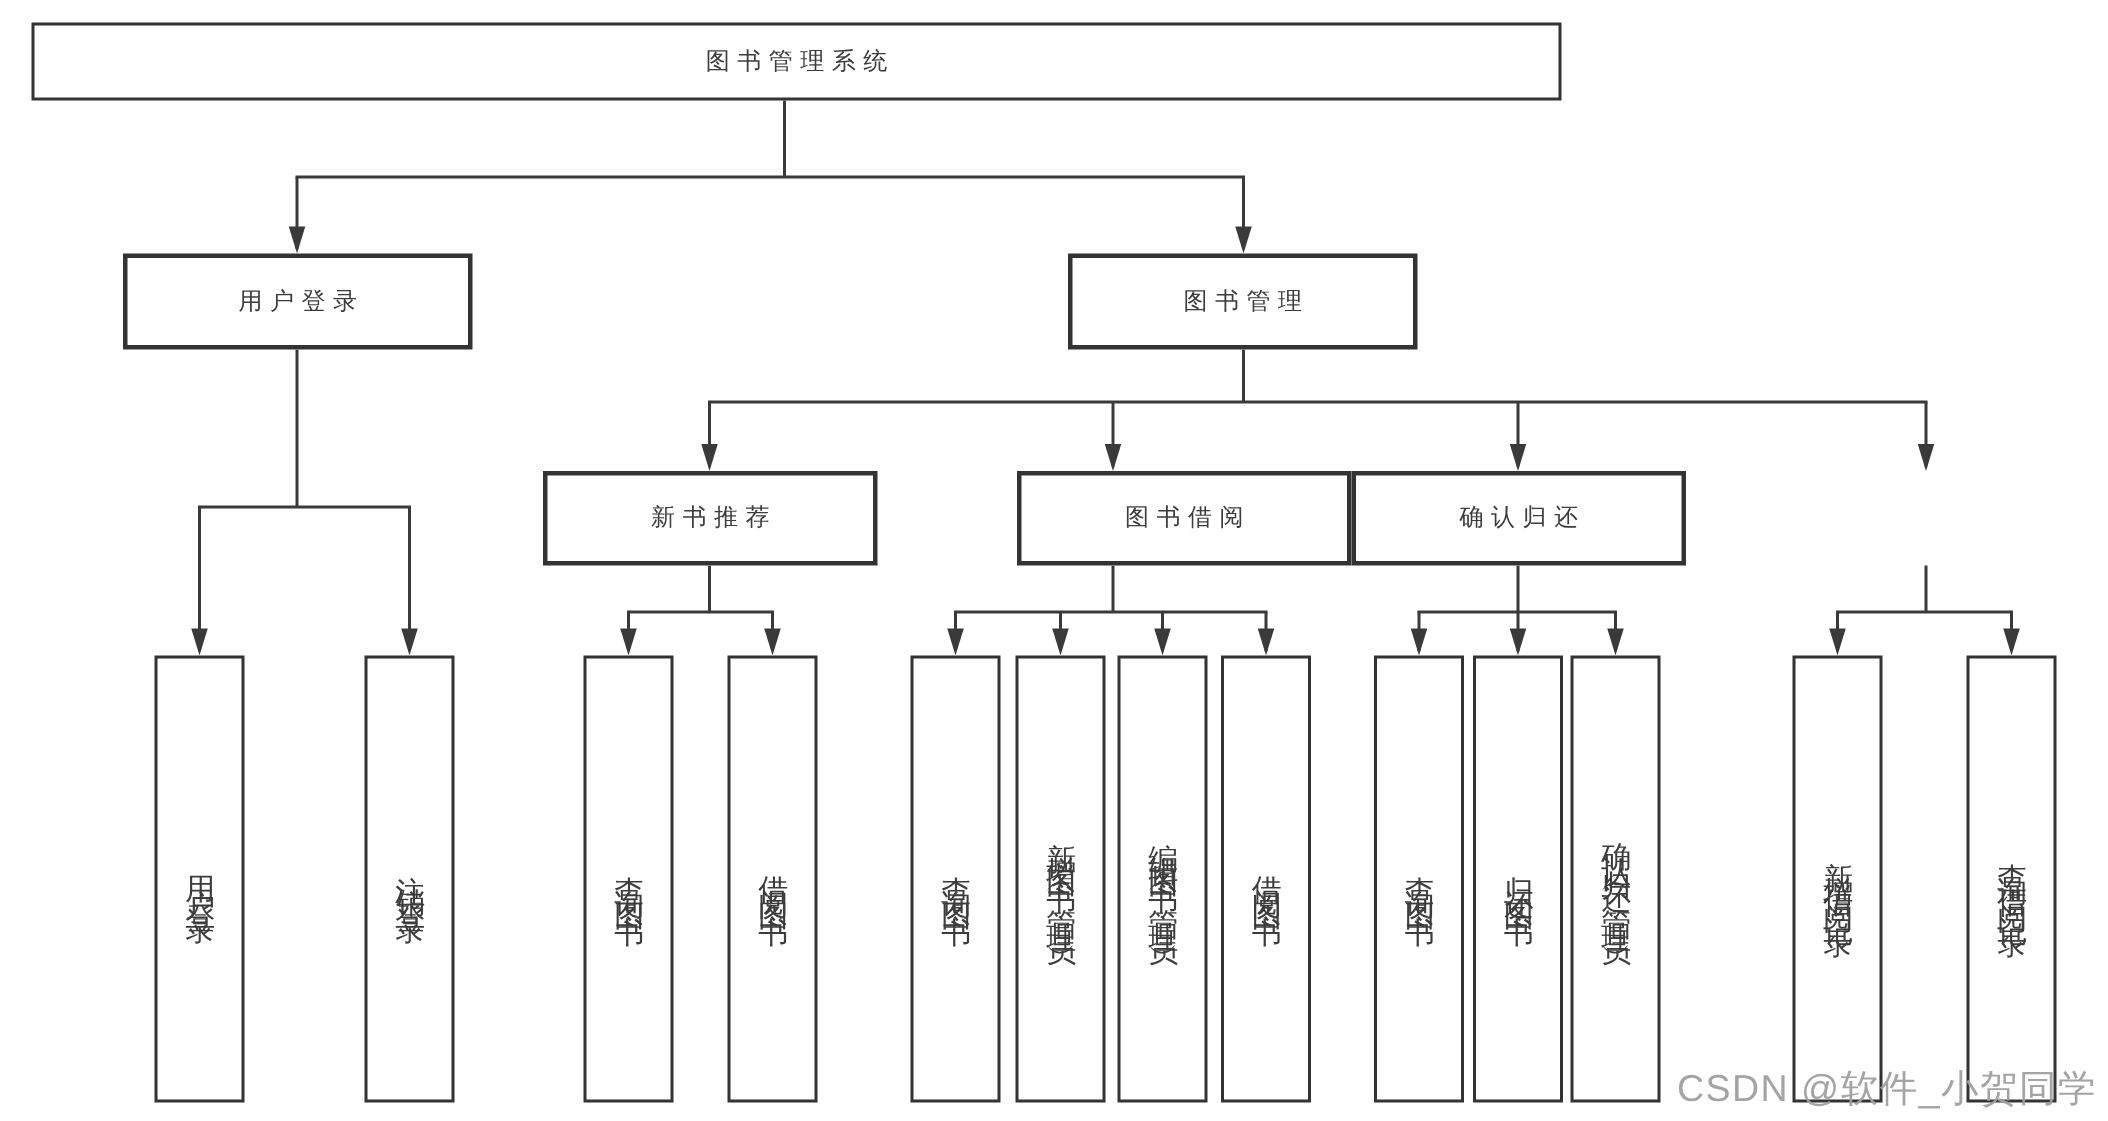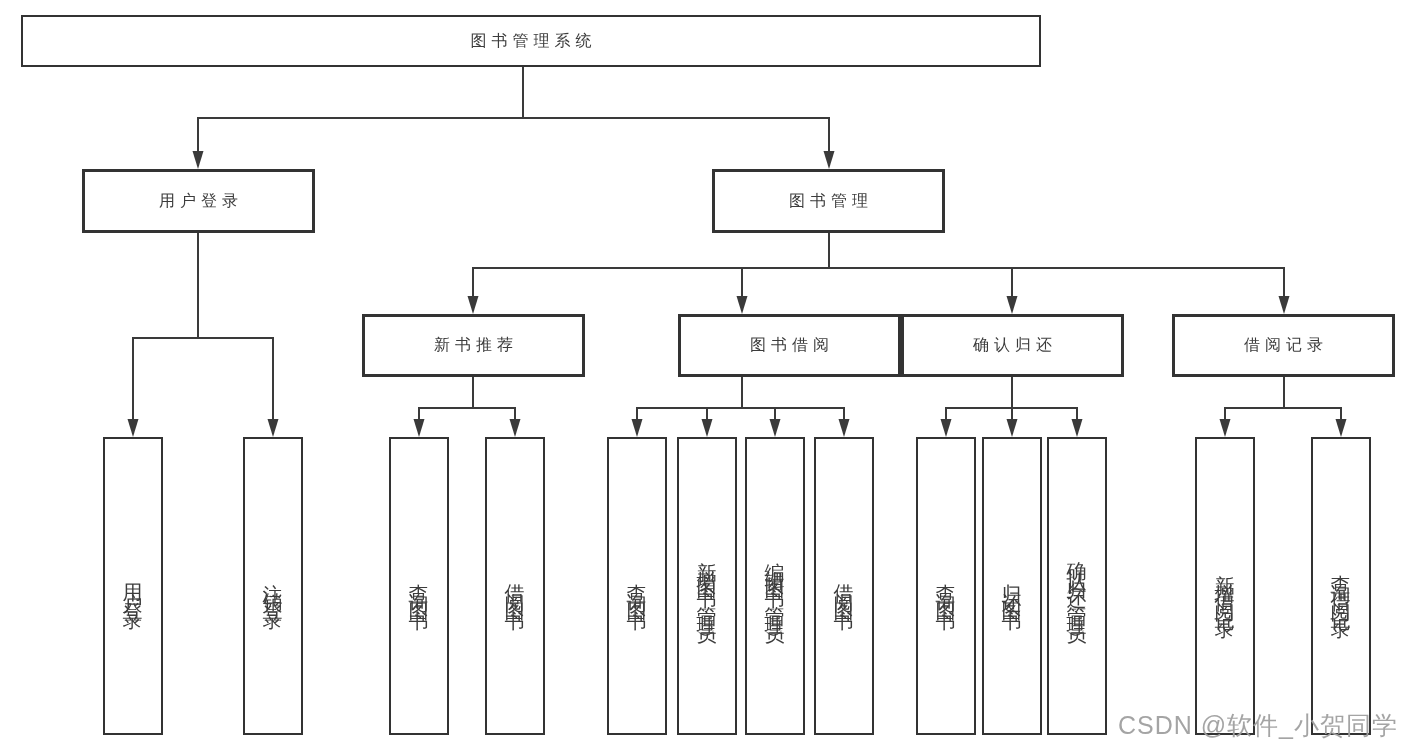--- a/index.html
+++ b/index.html
@@ -123,21 +123,20 @@
   </svg>
 
   <div class="box root">图书管理系统</div>
 
   <div class="box lvl2" style="left:82px;">用户登录</div>
   <div class="box lvl3" style="left:362px;">新书推荐</div>
 
   <div class="box lvl2" style="left:712px;">图书管理</div>
   <div class="box lvl3" style="left:630px;margin-left:48px;">图书借阅</div>
   <div class="box lvl3" style="left:901px;">确认归还</div>
-  <div class="box lvl3" style="left:1172px;">借阅记录</div>
 
   <div class="box leaf" style="left:103px;">用户登录</div>
   <div class="box leaf" style="left:243px;">注销登录</div>
 
   <div class="box leaf" style="left:389px;">查询图书</div>
   <div class="box leaf" style="left:485px;">借阅图书</div>
 
   <div class="box leaf" style="left:607px;">查询图书</div>
   <div class="box leaf" style="left:677px;">新增图书（管理员）</div>
   <div class="box leaf" style="left:745px;">编辑图书（管理员）</div>

